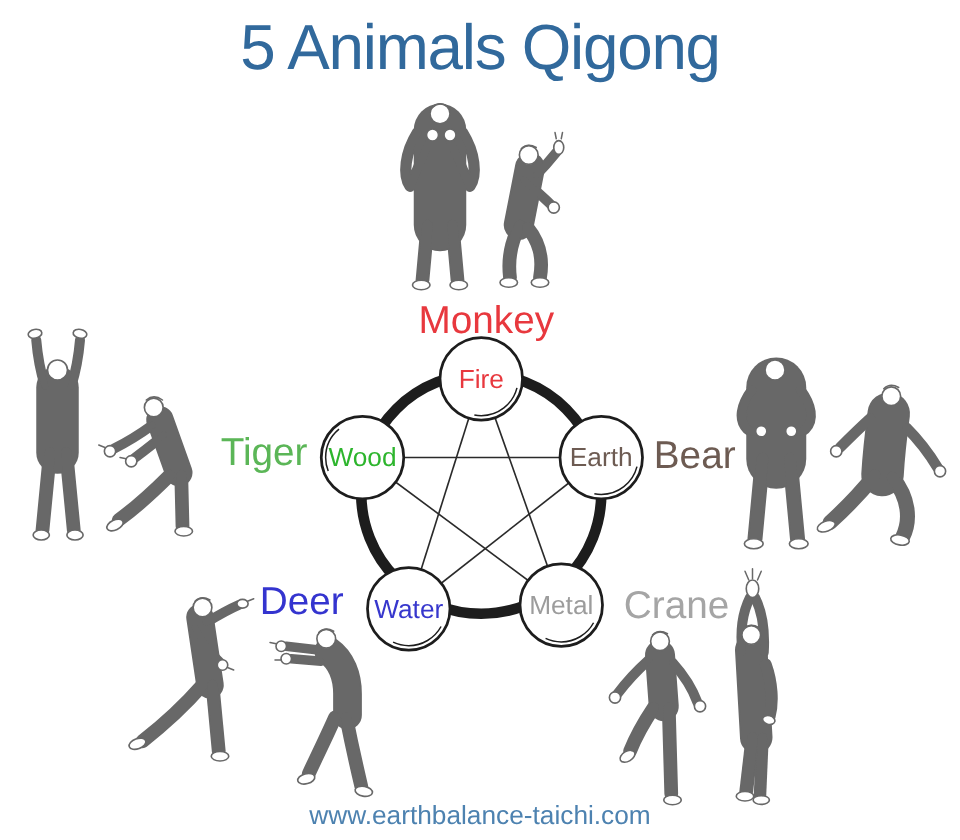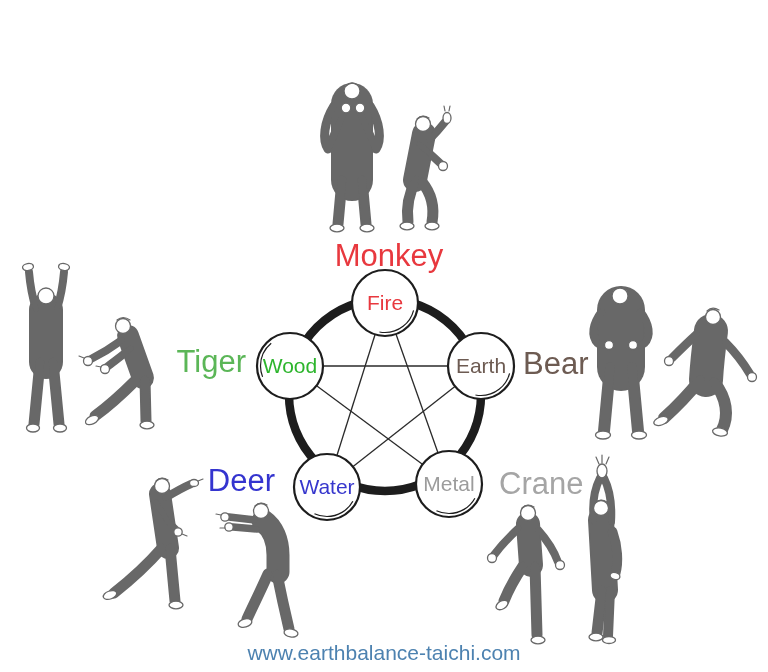--- a/index.html
+++ b/index.html
@@ -25,20 +25,21 @@
   .node-s { fill:none; stroke:#1d1d1d; stroke-width:1.2; }
   .tubes path { fill:none; stroke:#686868; stroke-linecap:round; stroke-linejoin:round; }
   .part { fill:#ffffff; stroke:#686868; stroke-width:1.3; }
   .mark { fill:none; stroke:#686868; stroke-width:1.2; stroke-linecap:round; }
 </style>
 </head>
 <body>
 
 <div class="stage">
 
+  <div class="title" style="color: rgb(49, 105, 156);">5 Animals Qigong</div>
 
   <svg class="canvas" width="768" height="672" viewBox="0 0 768 672">
 
     <g>
       <circle class="ring" cx="385" cy="395" r="96"></circle>
       <g class="star">
         <line x1="385" y1="303" x2="449" y2="484"></line>
         <line x1="449" y1="484" x2="290" y2="366"></line>
         <line x1="290" y1="366" x2="481" y2="366"></line>
         <line x1="481" y1="366" x2="327" y2="487"></line>

